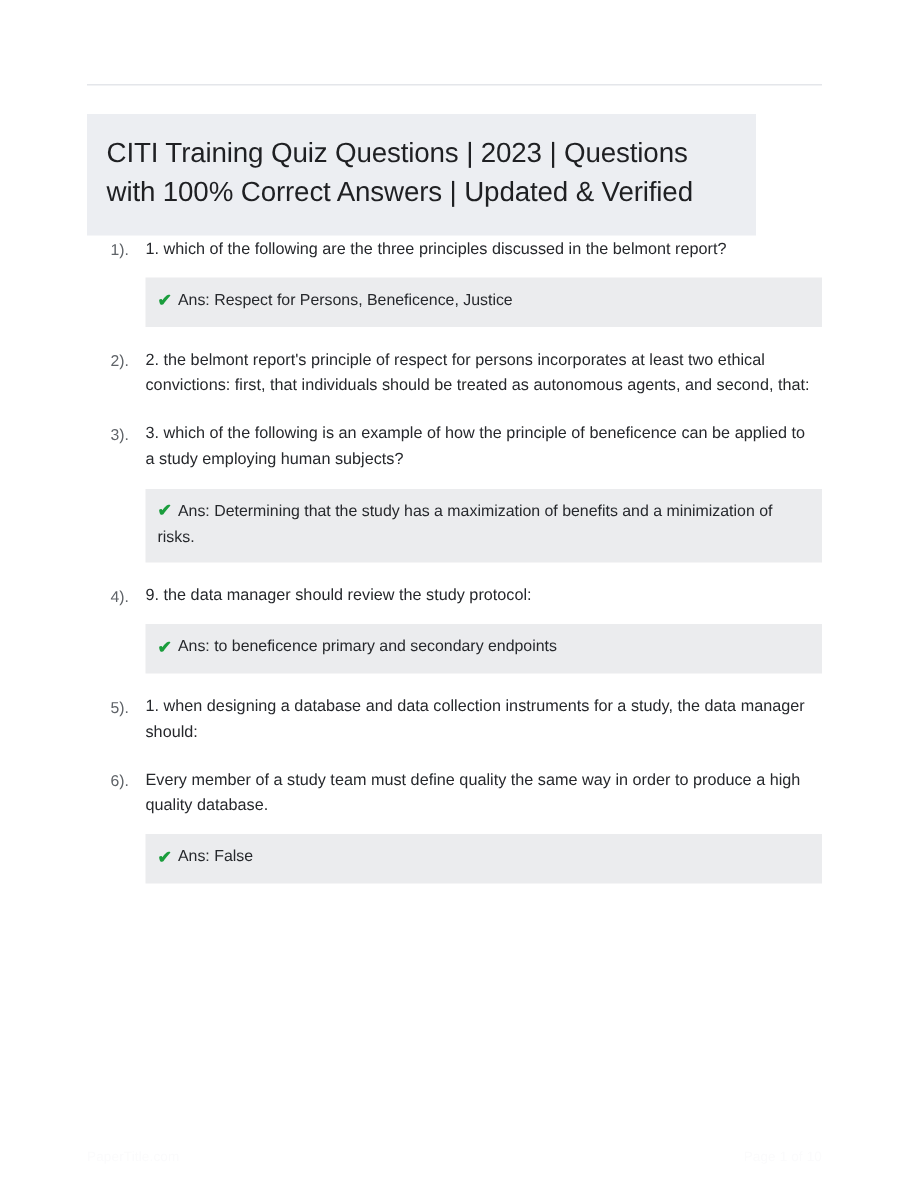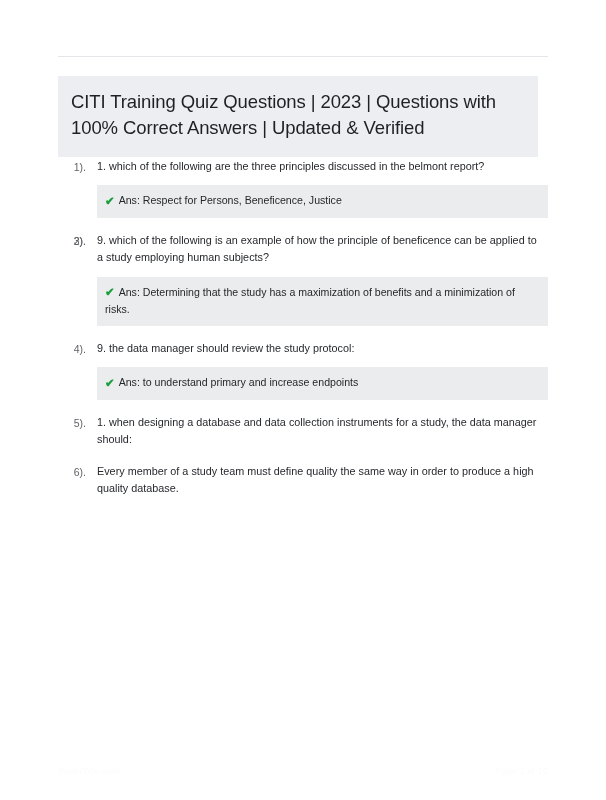--- a/index.html
+++ b/index.html
@@ -32,21 +32,21 @@
     top: 56px;
     width: 490px;
     height: 1px;
     background: #e4e6ea;
   }
 
   .doc-title {
     position: absolute;
     left: 58px;
     top: 76px;
-    width: 480px;
+    width: 446px;
     box-sizing: border-box;
     background: #eceef2;
     padding: 13px 13px 15px 13px;
     font-size: 18.5px;
     line-height: 1.42;
     font-weight: 400;
     color: #1f2023;
     letter-spacing: -0.1px;
   }
 
@@ -140,38 +140,40 @@
   <div class="doc-title">CITI Training Quiz Questions | 2023 | Questions with 100% Correct Answers | Updated &amp; Verified</div>
 
   <div class="qa-list" id="qa-list">
       <div class="qa-item">
         <div class="qa-num">1).</div>
         <p class="qa-question">1. which of the following are the three principles discussed in the belmont report?</p>
         <div class="qa-answer"><span class="check-icon">✔</span><span class="answer-text">Ans: Respect for Persons, Beneficence, Justice</span></div>
       </div>
       <div class="qa-item">
         <div class="qa-num">2).</div>
+        <p class="qa-question">2. the belmont report's principle of respect for persons incorporates at least two ethical convictions: first, that individuals should be treated as autonomous agents, and second, that:</p>
       </div>
       <div class="qa-item">
         <div class="qa-num">3).</div>
-        <p class="qa-question">9. which of the following is an example of how the principle of beneficence can be applied to a study employing human subjects?</p>
+        <p class="qa-question">3. which of the following is an example of how the principle of beneficence can be applied to a study employing human subjects?</p>
         <div class="qa-answer"><span class="check-icon">✔</span><span class="answer-text">Ans: Determining that the study has a maximization of benefits and a minimization of risks.</span></div>
       </div>
       <div class="qa-item">
         <div class="qa-num">4).</div>
         <p class="qa-question">9. the data manager should review the study protocol:</p>
-        <div class="qa-answer"><span class="check-icon">✔</span><span class="answer-text">Ans: to understand primary and increase endpoints</span></div>
+        <div class="qa-answer"><span class="check-icon">✔</span><span class="answer-text">Ans: to beneficence primary and secondary endpoints</span></div>
       </div>
       <div class="qa-item">
         <div class="qa-num">5).</div>
         <p class="qa-question">1. when designing a database and data collection instruments for a study, the data manager should:</p>
       </div>
       <div class="qa-item">
         <div class="qa-num">6).</div>
         <p class="qa-question">Every member of a study team must define quality the same way in order to produce a high quality database.</p>
+        <div class="qa-answer"><span class="check-icon">✔</span><span class="answer-text">Ans: False</span></div>
       </div>
     </div>
 
   <div class="footer">
     <span class="footer-left">PaperTitle.com</span>
     <span class="footer-right">Page 1 of 10</span>
   </div>
 
 </div>
 

